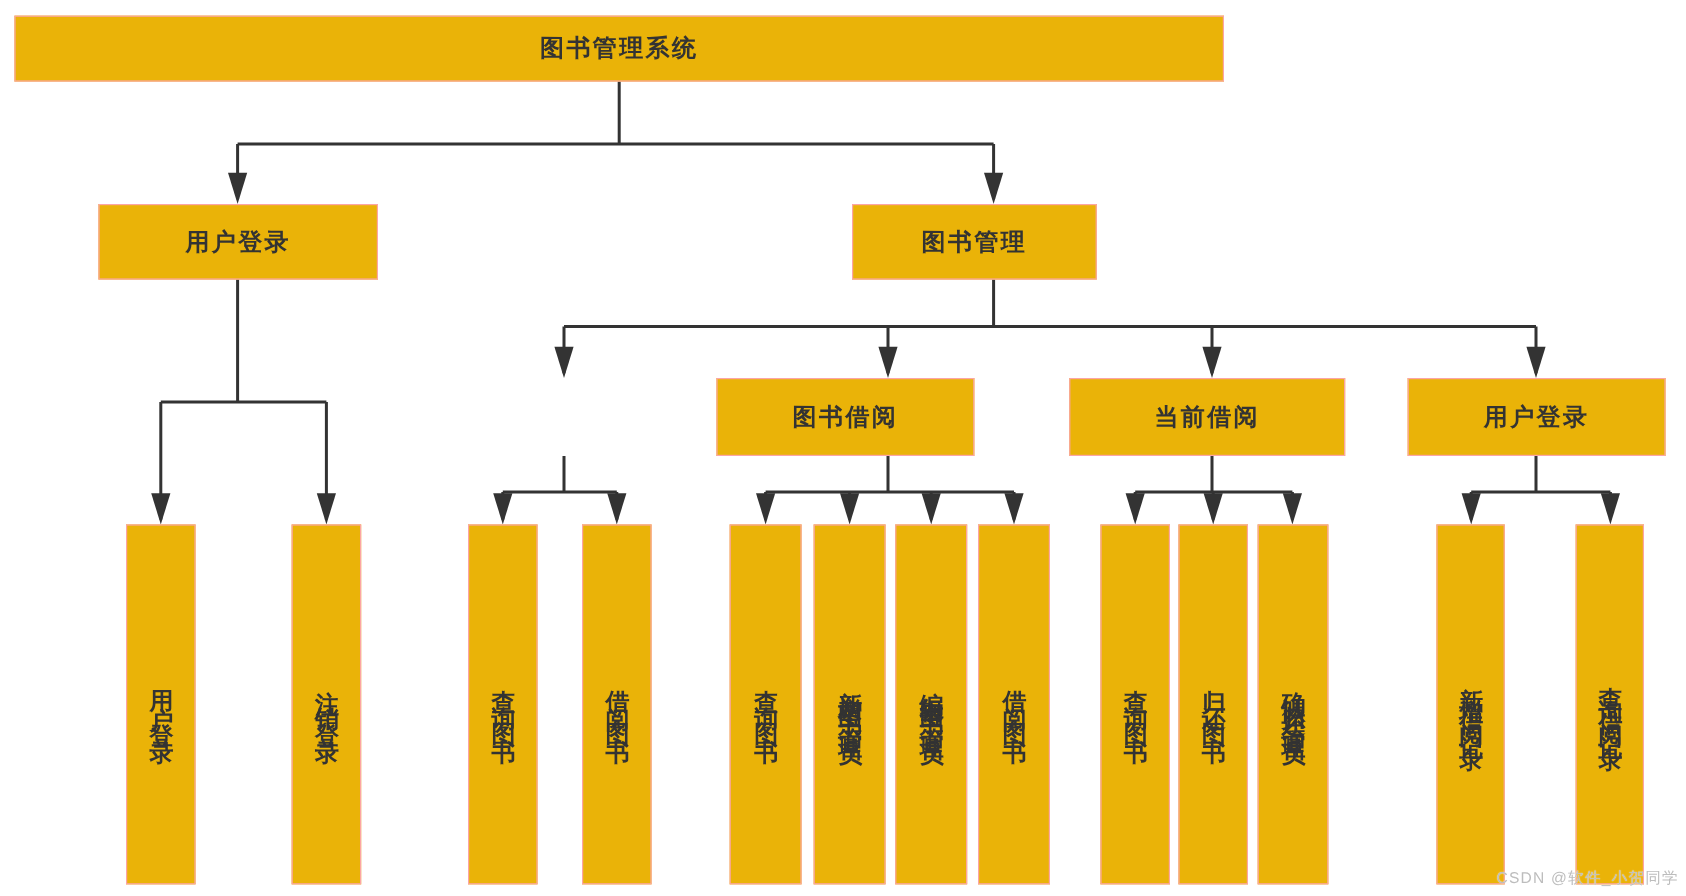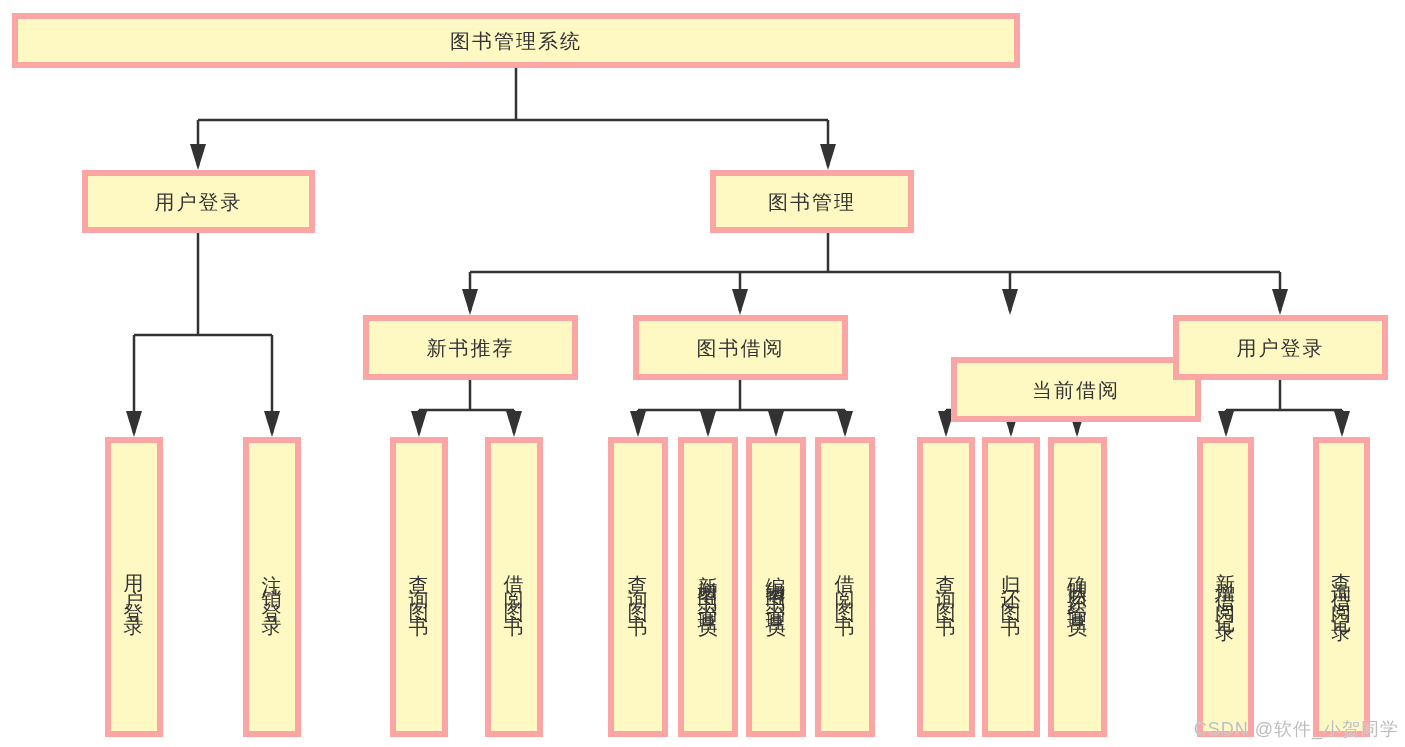--- a/index.html
+++ b/index.html
@@ -13,43 +13,44 @@
   }
   .connectors {
     position: absolute;
     left: 0; top: 0;
     width: 1405px; height: 747px;
     pointer-events: none;
   }
   .box {
     position: absolute;
     box-sizing: border-box;
-    background: #fef9c3;
-    border: 6px solid #fca5a5;
+    background: #eab308;
+    border: 1px solid #fca5a5;
     color: #333333;
     display: flex;
     align-items: center;
     justify-content: center;
     font-size: 20px;
     line-height: 1;
     white-space: nowrap;
+    font-weight: bold;
   }
   .box-h { letter-spacing: 2px; }
   .box-v {
     writing-mode: vertical-rl;
     text-orientation: mixed;
   }
   .v4 { letter-spacing: 14px; }
   .v6 { letter-spacing: 10px; }
   .v9 { letter-spacing: 6px; }
   .watermark {
     position: absolute;
     right: 6px;
     bottom: 6px;
-    font-size: 18px;
+    font-size: 13px;
     letter-spacing: 1px;
     color: #bdbdbd;
     text-shadow: 0 0 1px #ffffff;
   }
 </style>
 </head>
 <body>
 
 <div class="canvas">
 
@@ -83,23 +84,22 @@
       <polygon points="1218,411 1234,411 1226,437"></polygon>
       <polygon points="1334,411 1350,411 1342,437"></polygon>
     </g>
   </svg>
 
   <div class="box box-h" style="left:12px; top:13px; width:1008px; height:55px;">图书管理系统</div>
 
   <div class="box box-h" style="left:82px; top:170px; width:233px; height:63px;">用户登录</div>
   <div class="box box-h" style="left:710px; top:170px; width:204px; height:63px;">图书管理</div>
 
-  <div class="box box-h" style="left:363px; top:315px; width:215px; height:65px;">新书推荐</div>
-  <div class="box box-h" style="left:633px; top:315px; width:215px; height:65px;">图书借阅</div>
-  <div class="box box-h" style="left:951px; top:315px; width:250px; height:65px;margin-top:42px;">当前借阅</div>
+  <div class="box box-h" style="left:597px; top:315px; width:215px; height:65px;">图书借阅</div>
+  <div class="box box-h" style="left:891px; top:315px; width:230px; height:65px;">当前借阅</div>
   <div class="box box-h" style="left:1173px; top:315px; width:215px; height:65px;">用户登录</div>
 
   <div class="box box-v v4" style="left:105px; top:437px; width:58px; height:300px;">用户登录</div>
   <div class="box box-v v4" style="left:243px; top:437px; width:58px; height:300px;">注销登录</div>
 
   <div class="box box-v v4" style="left:390px; top:437px; width:58px; height:300px;">查询图书</div>
   <div class="box box-v v4" style="left:485px; top:437px; width:58px; height:300px;">借阅图书</div>
 
   <div class="box box-v v4" style="left:608px; top:437px; width:60px; height:300px;">查询图书</div>
   <div class="box box-v v9" style="left:678px; top:437px; width:60px; height:300px;">新增图书（管理员）</div>

